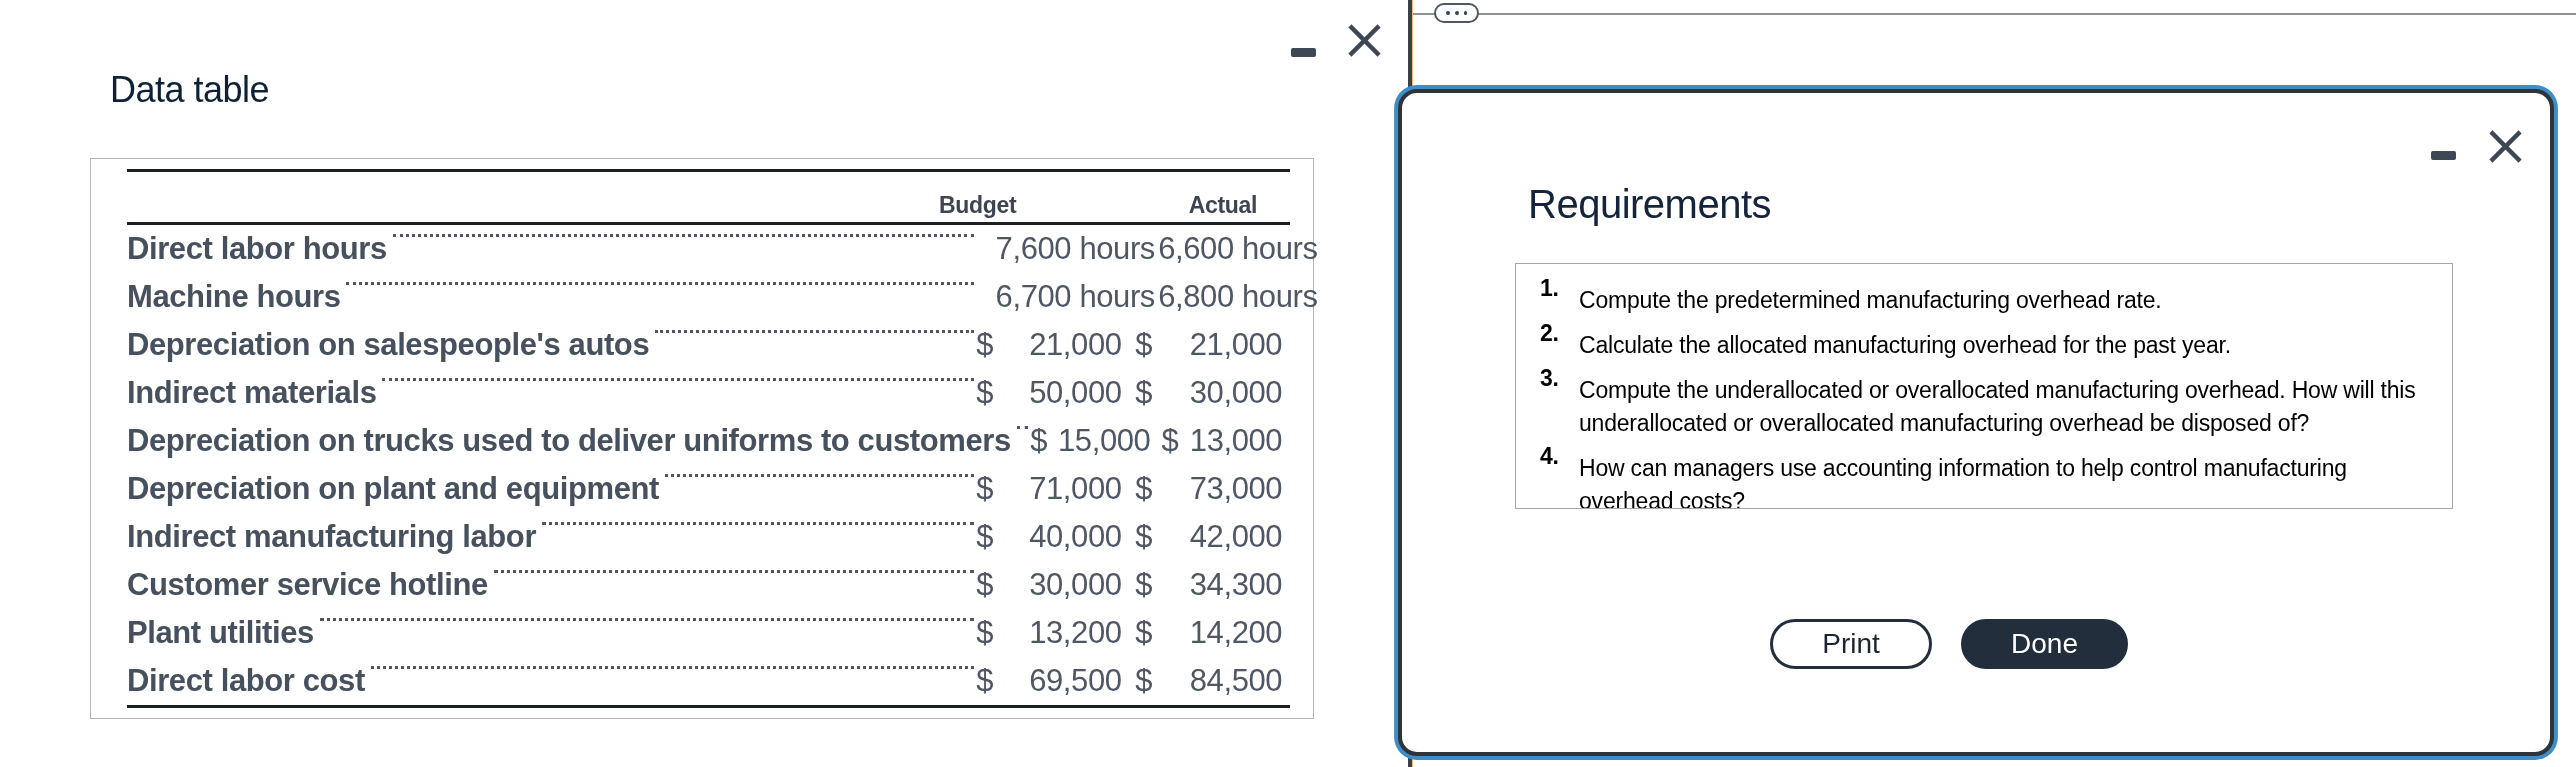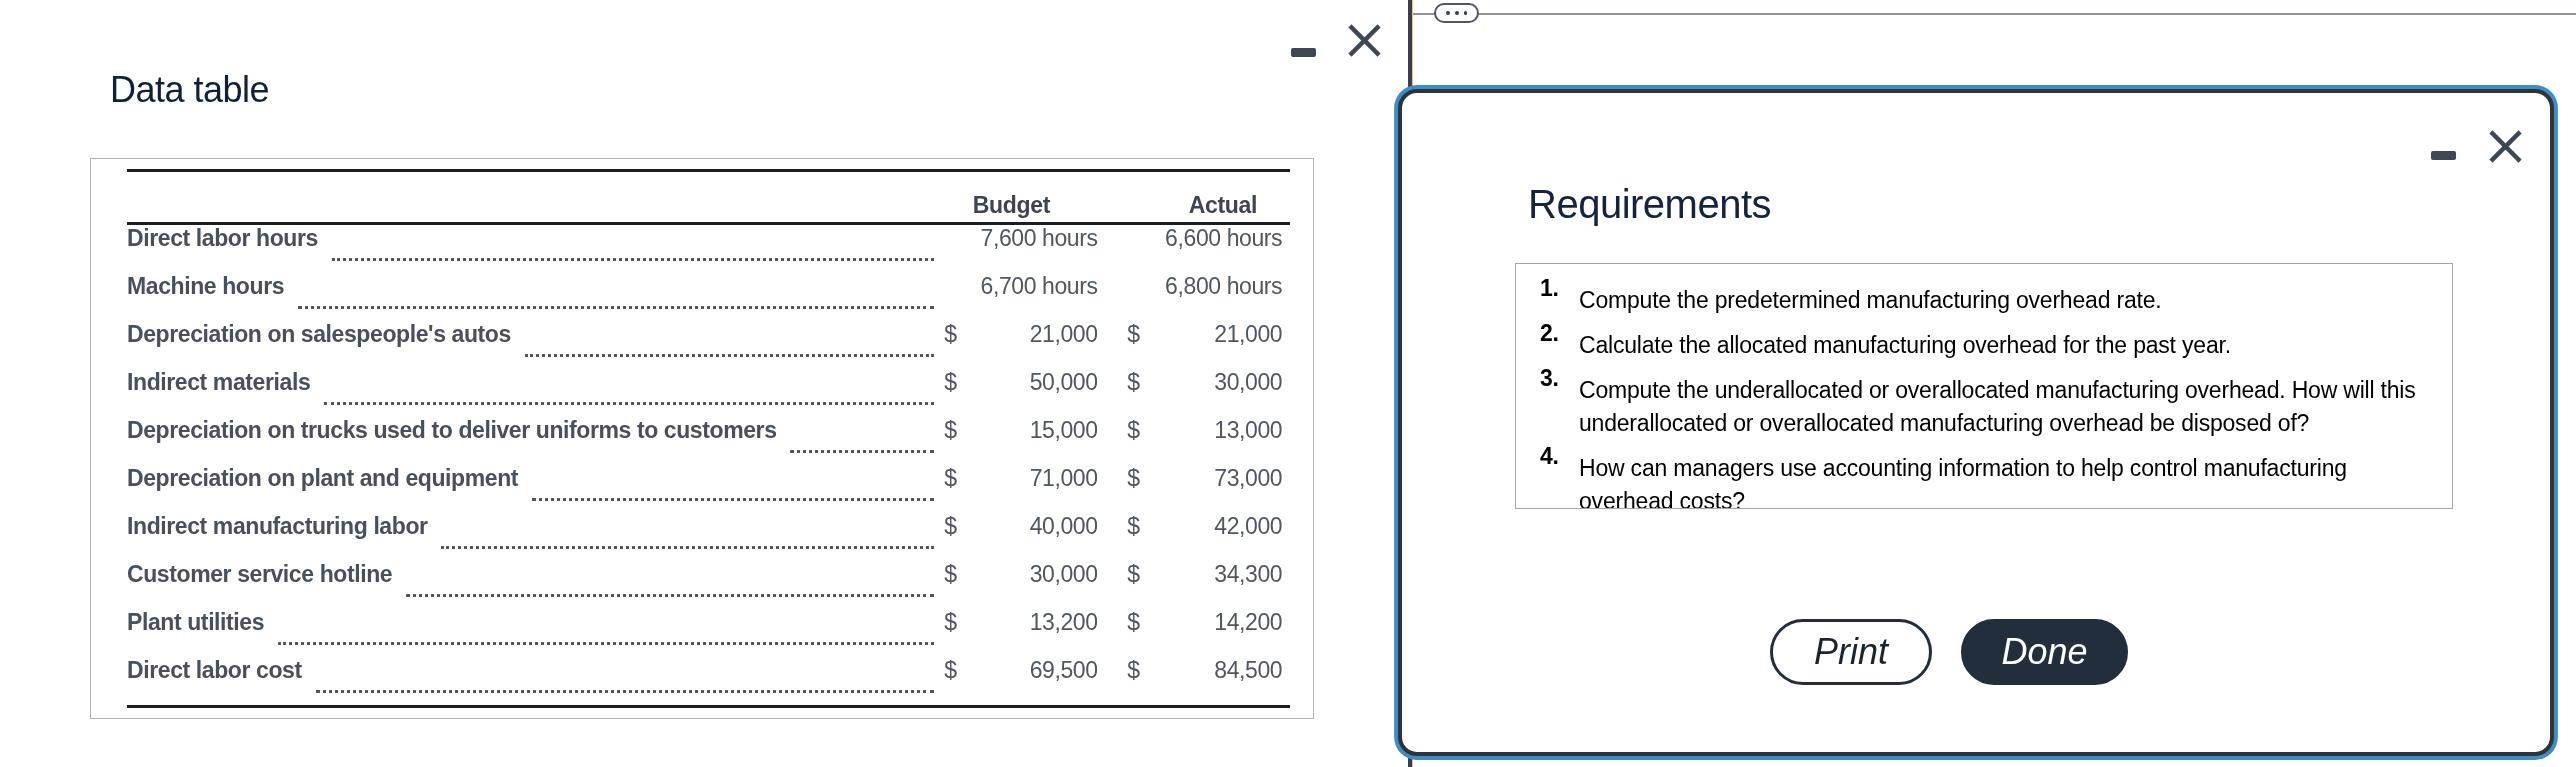--- a/index.html
+++ b/index.html
@@ -17,26 +17,26 @@
   .x-icon{width:35px;height:35px;display:block;}
   .x-icon line{stroke:#3e4754;stroke-width:4.5;}
 
   .table-box{position:absolute;left:90px;top:158px;width:1224px;height:561px;background:#fff;
              border:1.9px solid #b6b6b6;box-sizing:border-box;}
   .t-inner{margin:9.7px 23px 0 36px;}
   .rule{height:2.9px;background:#1c2026;}
   .thead{display:flex;align-items:flex-end;height:47px;padding:0 7.8px 3.9px 0;
          font-size:23px;font-weight:bold;color:#3d4552;letter-spacing:-0.3px;}
   .th-fill{flex:1;}
-  .th-bud{width:145px;text-align:center;padding-right:12.6px;}
+  .th-bud{width:145px;text-align:left;padding-right:12.6px;}
   .th-gap{width:13.6px;}
   .th-act{width:147px;text-align:right;padding-right:25px;}
 
-  .t-row{display:flex;height:48px;padding-right:7.8px;
-         font-size:23px;color:#4e5763;letter-spacing:-0.4px;white-space:nowrap;gap:8px;}
+  .t-row{display:flex;align-items:center;height:48px;padding-right:7.8px;
+         font-size:31px;color:#4e5763;letter-spacing:-0.4px;white-space:nowrap;}
   .r-label{font-weight:bold;color:#47505d;}
   .r-dots{flex:1;position:relative;min-width:19.4px;}
   .r-dots::after{content:"";position:absolute;left:5.8px;right:1.9px;bottom:12.6px;
                  border-bottom:3.9px dotted #4e5763;}
   .r-cur{width:19.4px;}
   .r-bud{width:126px;text-align:right;}
   .r-gap{width:13.6px;}
   .r-cur2{width:23px;padding-left:0;}
   .r-act{width:124px;text-align:right;}
 
@@ -56,23 +56,23 @@
              color:#14243c;font-weight:500;}
   .dlg-min{position:absolute;left:1029px;top:53px;}
   .dlg-close{position:absolute;left:1086px;top:36px;}
 
   .req-box{position:absolute;left:113px;top:170px;width:938px;height:246px;box-sizing:border-box;
            border:1.9px solid #a6a6a6;background:#fff;padding:7.8px 17.4px 0 0;overflow:hidden;}
   .req-item{display:flex;font-size:23px;line-height:33px;color:#000;letter-spacing:-0.2px;}
   .req-num{width:39px;margin-left:24px;font-weight:bold;flex:none;}
   .req-text{flex:1;margin-top:12px;}
 
-  .btn{position:absolute;top:526px;height:66px;border-radius:33px;box-sizing:border-box;
-       font-family:"Liberation Sans", sans-serif;font-size:36px;display:flex;
-       align-items:center;justify-content:center;cursor:pointer;font-style:italic;}
+  .btn{position:absolute;top:526px;height:50px;border-radius:33px;box-sizing:border-box;
+       font-family:"Liberation Sans", sans-serif;font-size:28px;display:flex;
+       align-items:center;justify-content:center;cursor:pointer;}
   .btn-print{left:368px;width:162px;background:#fff;border:3.9px solid #232e3d;color:#1b2431;}
   .btn-done{left:559px;width:167px;background:#232e3d;border:3.9px solid #232e3d;color:#fff;}
 </style>
 </head>
 <body>
 
 <div class="stage">
 
   <section class="left-window">
     <h1 class="lw-title">Data table</h1>

